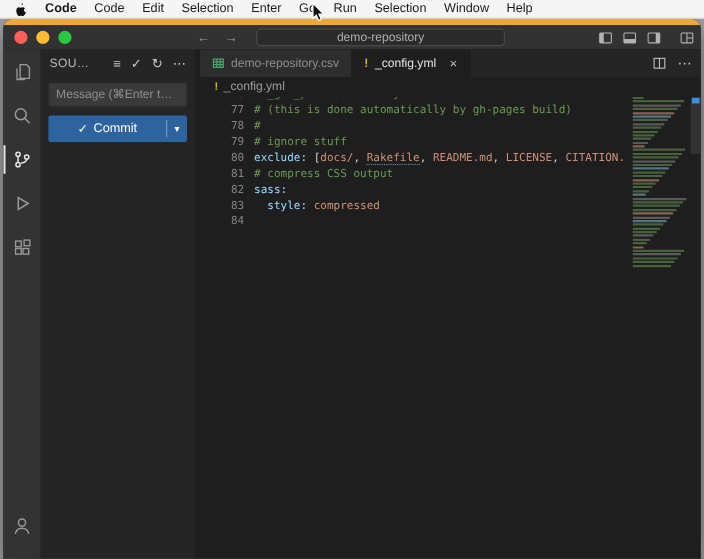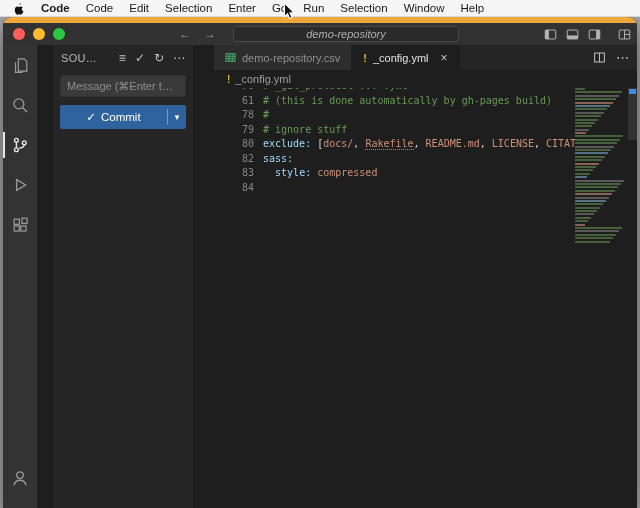--- a/index.html
+++ b/index.html
@@ -20,27 +20,27 @@
   .yellow-strip { position:absolute; top:0; left:0; right:0; height:6px; background:var(--yellow-strip,#eda73b); }
 
   .titlebar { position:absolute; top:6px; left:0; right:0; height:22px; background:var(--titlebar-bg,#323233); }
   .traffic { position:absolute; left:10px; top:0; height:22px; display:flex; align-items:center; gap:8px; }
   .light { width:12px; height:12px; border-radius:50%; }
   .light.red { background:#ff5f57; } .light.yellow { background:#febc2e; } .light.green { background:#28c840; }
   .nav-arrows { position:absolute; left:176px; top:0; height:22px; display:flex; align-items:center; gap:13px;
     color:#9d9d9d; font-size:12px; }
   .command-center { position:absolute; left:230px; top:3px; width:226px; height:16px; background:#2a2a2b;
     border:1px solid #4a4a4a; border-radius:4px; color:#aeaeae; font-size:11px;
-    display:flex; align-items:center; justify-content:center;font-style:italic; }
+    display:flex; align-items:center; justify-content:center; }
   .tb-icons { position:absolute; right:6px; top:0; height:22px; display:flex; align-items:center; gap:9px; }
   .tb-icons .sep-gap { margin-left:8px; }
   .tb-icons svg { display:block; }
 
   
-  .main { position:absolute; top:28px; left:0; right:0; bottom:0; display:flex;gap:16px; }
+  .main { position:absolute; top:28px; left:0; right:0; bottom:0; display:flex; }
 
   .activitybar { width:34px; background:var(--activity-bg,#333333); display:flex; flex-direction:column; align-items:center; }
   .ab-item { width:34px; height:40px; display:flex; align-items:center; justify-content:center; position:relative; }
   .ab-item.active::before { content:""; position:absolute; left:0; top:7px; bottom:7px; width:2px; background:#e7e7e7; }
   .ab-bottom { margin-top:auto; margin-bottom:10px; }
   .ab-item svg { display:block; }
 
   .sidebar { width:140px; background:var(--panel-bg,#252526); position:relative; font-size:11px; color:#cccccc; }
   .sb-header { height:26px; display:flex; align-items:center; padding:0 8px; }
   .sb-title { color:#bbbbbb; letter-spacing:.3px; white-space:nowrap; }
@@ -271,34 +271,38 @@
         <span>_config.yml</span>
       </div>
 
       <div class="code-area">
         <div class="code-scroll">
             <div class="code-row">
               <span class="gutter">76</span>
               <span class="code-text"><span class="tok-comment"># _git_protocol ... .yml</span></span>
             </div>
             <div class="code-row">
-              <span class="gutter">61</span>
+              <span class="gutter">77</span>
               <span class="code-text"><span class="tok-comment"># (this is done automatically by gh-pages build)</span></span>
             </div>
             <div class="code-row">
               <span class="gutter">78</span>
               <span class="code-text"><span class="tok-comment">#</span></span>
             </div>
             <div class="code-row">
               <span class="gutter">79</span>
               <span class="code-text"><span class="tok-comment"># ignore stuff</span></span>
             </div>
             <div class="code-row">
               <span class="gutter">80</span>
               <span class="code-text"><span class="tok-key">exclude:</span><span class="tok-plain"> [</span><span class="tok-str">docs/</span><span class="tok-plain">, </span><span class="tok-str tok-u">Rakefile</span><span class="tok-plain">, </span><span class="tok-str">README.md</span><span class="tok-plain">, </span><span class="tok-str">LICENSE</span><span class="tok-plain">, </span><span class="tok-str">CITATION.</span></span>
+            </div>
+            <div class="code-row">
+              <span class="gutter">81</span>
+              <span class="code-text"><span class="tok-comment"># compress CSS output</span></span>
             </div>
             <div class="code-row">
               <span class="gutter">82</span>
               <span class="code-text"><span class="tok-key">sass:</span></span>
             </div>
             <div class="code-row">
               <span class="gutter">83</span>
               <span class="code-text"><span class="tok-plain">  </span><span class="tok-key">style:</span><span class="tok-plain"> </span><span class="tok-str">compressed</span></span>
             </div>
             <div class="code-row">

